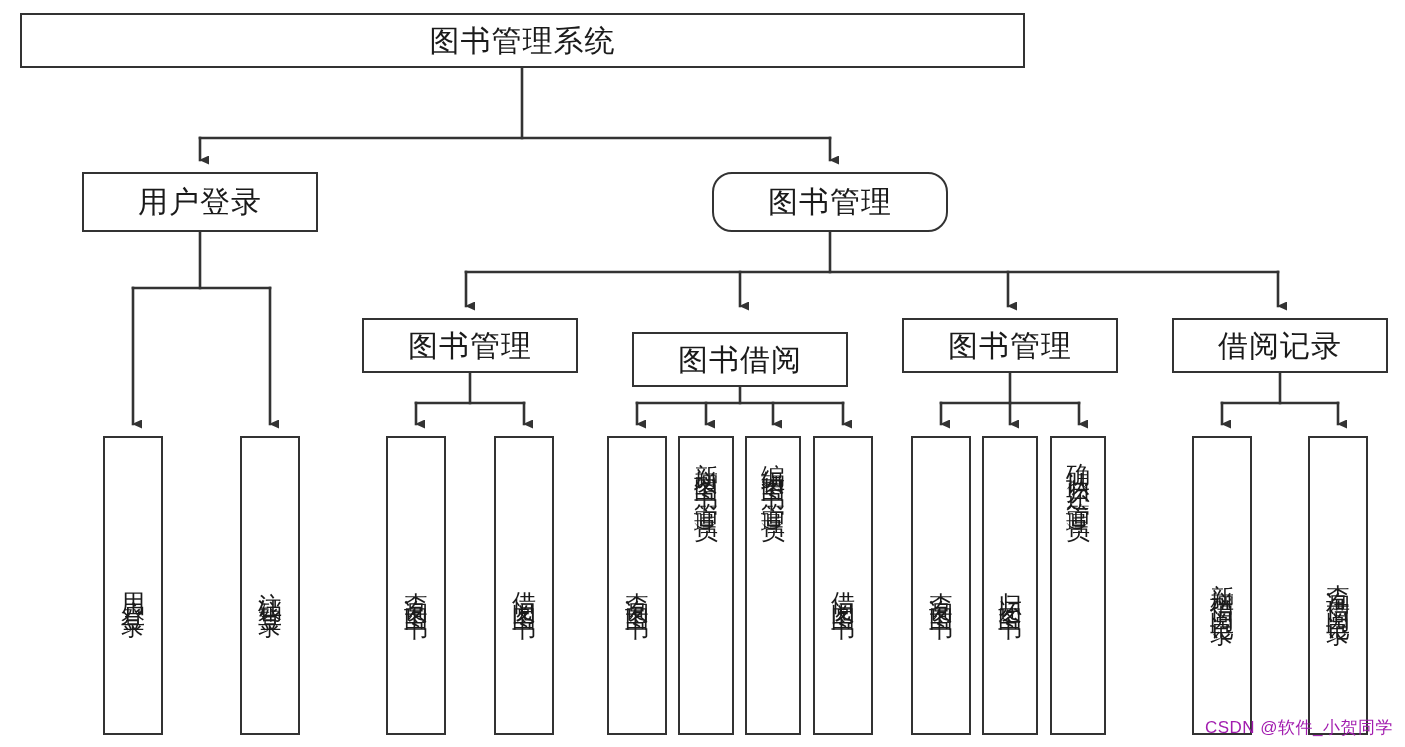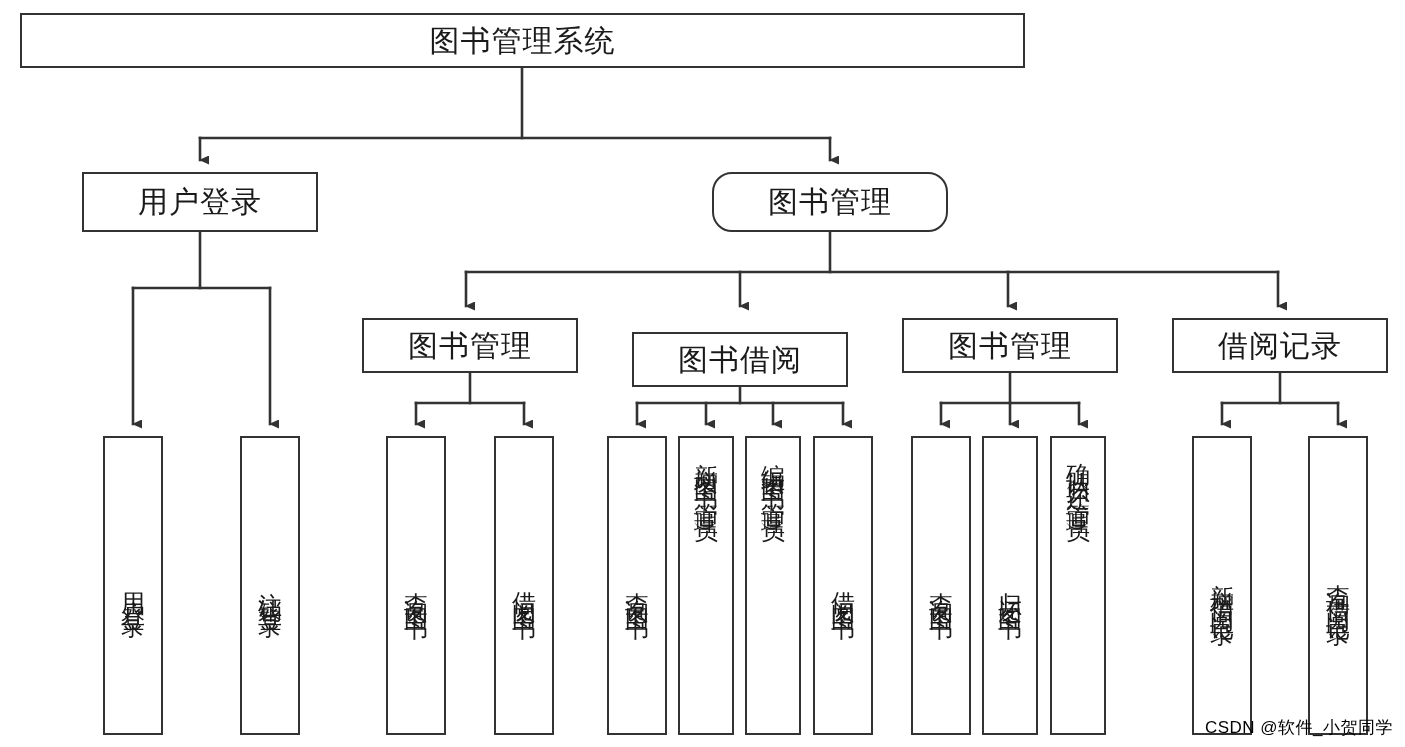--- a/index.html
+++ b/index.html
@@ -37,21 +37,21 @@
     letter-spacing:8px;
     line-height:1.0;
   }
   .node.vshort{align-items:center;}
   svg#wires{position:absolute;left:0;top:0;width:1405px;height:747px;z-index:1;}
   #watermark{
     position:absolute;
     right:12px;
     bottom:8px;
     font-size:17px;
-    color:#000000;
+    color:#a21caf;
     z-index:9;
     white-space:nowrap;
     letter-spacing:.5px;
   }
 </style>
 </head>
 <body>
 
 <div id="diagram">
 

